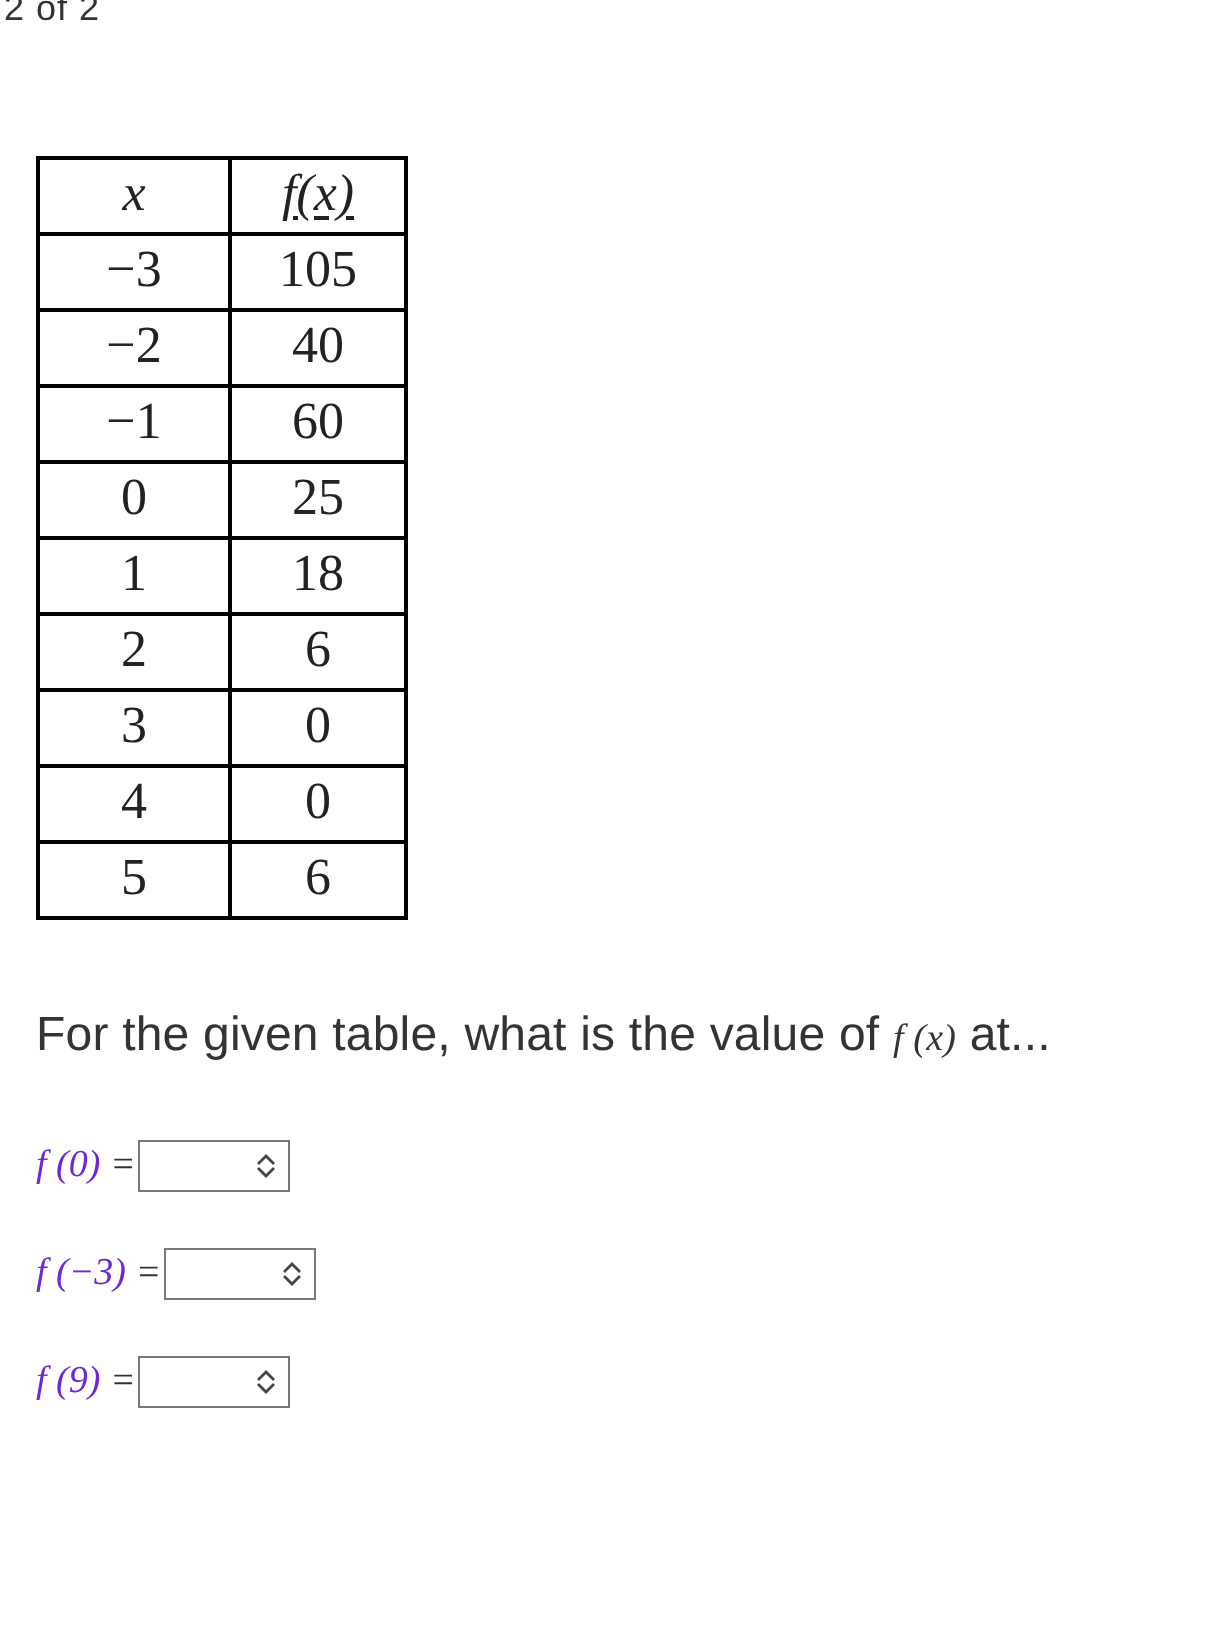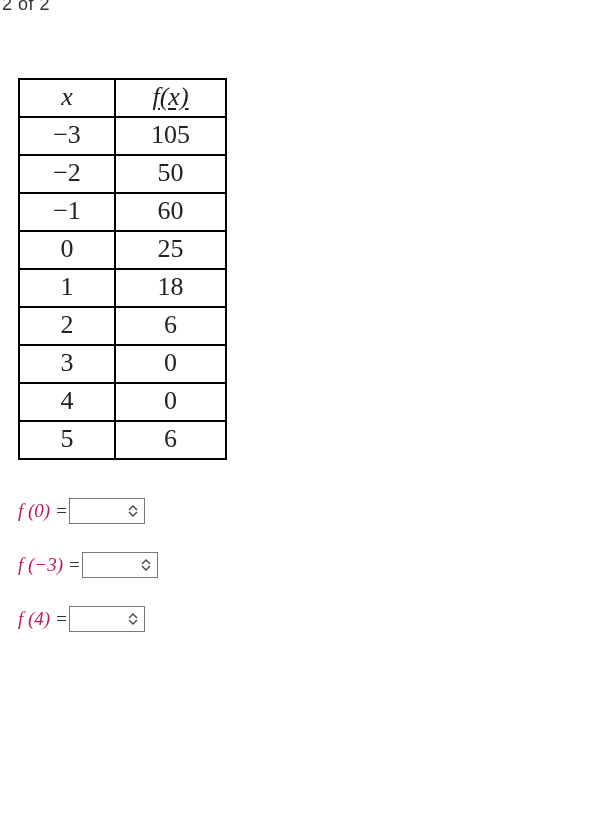--- a/index.html
+++ b/index.html
@@ -34,21 +34,21 @@
     border: 2px solid #000;
     text-align: center;
     font-size: 26px;
     line-height: 1.0;
     padding: 4px 0 6px 0;
     font-weight: 400;
     font-family: "Times New Roman", Times, serif;
   }
   table.ftab th { font-weight: 400; }
   table.ftab .col-x { width: 96px; }
-  table.ftab .col-fx { width: 111px; border-radius: 11px; }
+  table.ftab .col-fx { width: 88px; border-radius: 11px; }
   .hdr-x { font-style: italic; }
   .hdr-fx { font-style: italic; text-decoration: underline; text-underline-offset: 3px; }
   .prompt {
     margin-top: 44px;
     font-family: Arial, Helvetica, sans-serif;
     font-size: 24px;
     color: #333;
     letter-spacing: 0.1px;
   }
   .prompt .mini {
@@ -59,21 +59,21 @@
   .answers { margin-top: 38px; }
   .ans-row {
     display: flex;
     align-items: center;
     margin-bottom: 28px;
     font-family: "Times New Roman", Times, serif;
   }
   .ans-label {
     font-style: italic;
     font-size: 19px;
-    color: #be185d;
+    color: #6d28d9;
     margin-right: 2px;
   }
   .eq {
     font-size: 19px;
     color: #333;
     margin: 0 2px 0 4px;
   }
   .stepper {
     display: inline-flex;
     align-items: center;
@@ -105,21 +105,21 @@
         <th class="col-fx"><span class="hdr-fx">f(x)</span></th>
       </tr>
     </thead>
     <tbody>
       <tr>
         <td class="col-x">−3</td>
         <td class="col-fx">105</td>
       </tr>
       <tr>
         <td class="col-x">−2</td>
-        <td class="col-fx">50</td>
+        <td class="col-fx">40</td>
       </tr>
       <tr>
         <td class="col-x">−1</td>
         <td class="col-fx">60</td>
       </tr>
       <tr>
         <td class="col-x">0</td>
         <td class="col-fx">25</td>
       </tr>
       <tr>
@@ -138,20 +138,23 @@
         <td class="col-x">4</td>
         <td class="col-fx">0</td>
       </tr>
       <tr>
         <td class="col-x">5</td>
         <td class="col-fx">6</td>
       </tr>
     </tbody>
   </table>
 
+  <div class="prompt">
+    <span>For the given table, what is the value of </span><span class="mini">f (x)</span><span> at...</span>
+  </div>
 
   <div class="answers">
 
     <div class="ans-row">
       <span class="ans-label">f (0)</span>
       <span class="eq">=</span>
       <span class="stepper">
         <span class="carets">
           <svg width="10" height="6" viewBox="0 0 10 6">
               <polyline points="1,5 5,1 9,5" fill="none" stroke="#444" stroke-width="1.4"></polyline>
@@ -172,21 +175,21 @@
               <polyline points="1,5 5,1 9,5" fill="none" stroke="#444" stroke-width="1.4"></polyline>
             </svg>
           <svg width="10" height="6" viewBox="0 0 10 6">
               <polyline points="1,1 5,5 9,1" fill="none" stroke="#444" stroke-width="1.4"></polyline>
             </svg>
         </span>
       </span>
     </div>
 
     <div class="ans-row">
-      <span class="ans-label">f (4)</span>
+      <span class="ans-label">f (9)</span>
       <span class="eq">=</span>
       <span class="stepper">
         <span class="carets">
           <svg width="10" height="6" viewBox="0 0 10 6">
               <polyline points="1,5 5,1 9,5" fill="none" stroke="#444" stroke-width="1.4"></polyline>
             </svg>
           <svg width="10" height="6" viewBox="0 0 10 6">
               <polyline points="1,1 5,5 9,1" fill="none" stroke="#444" stroke-width="1.4"></polyline>
             </svg>
         </span>

